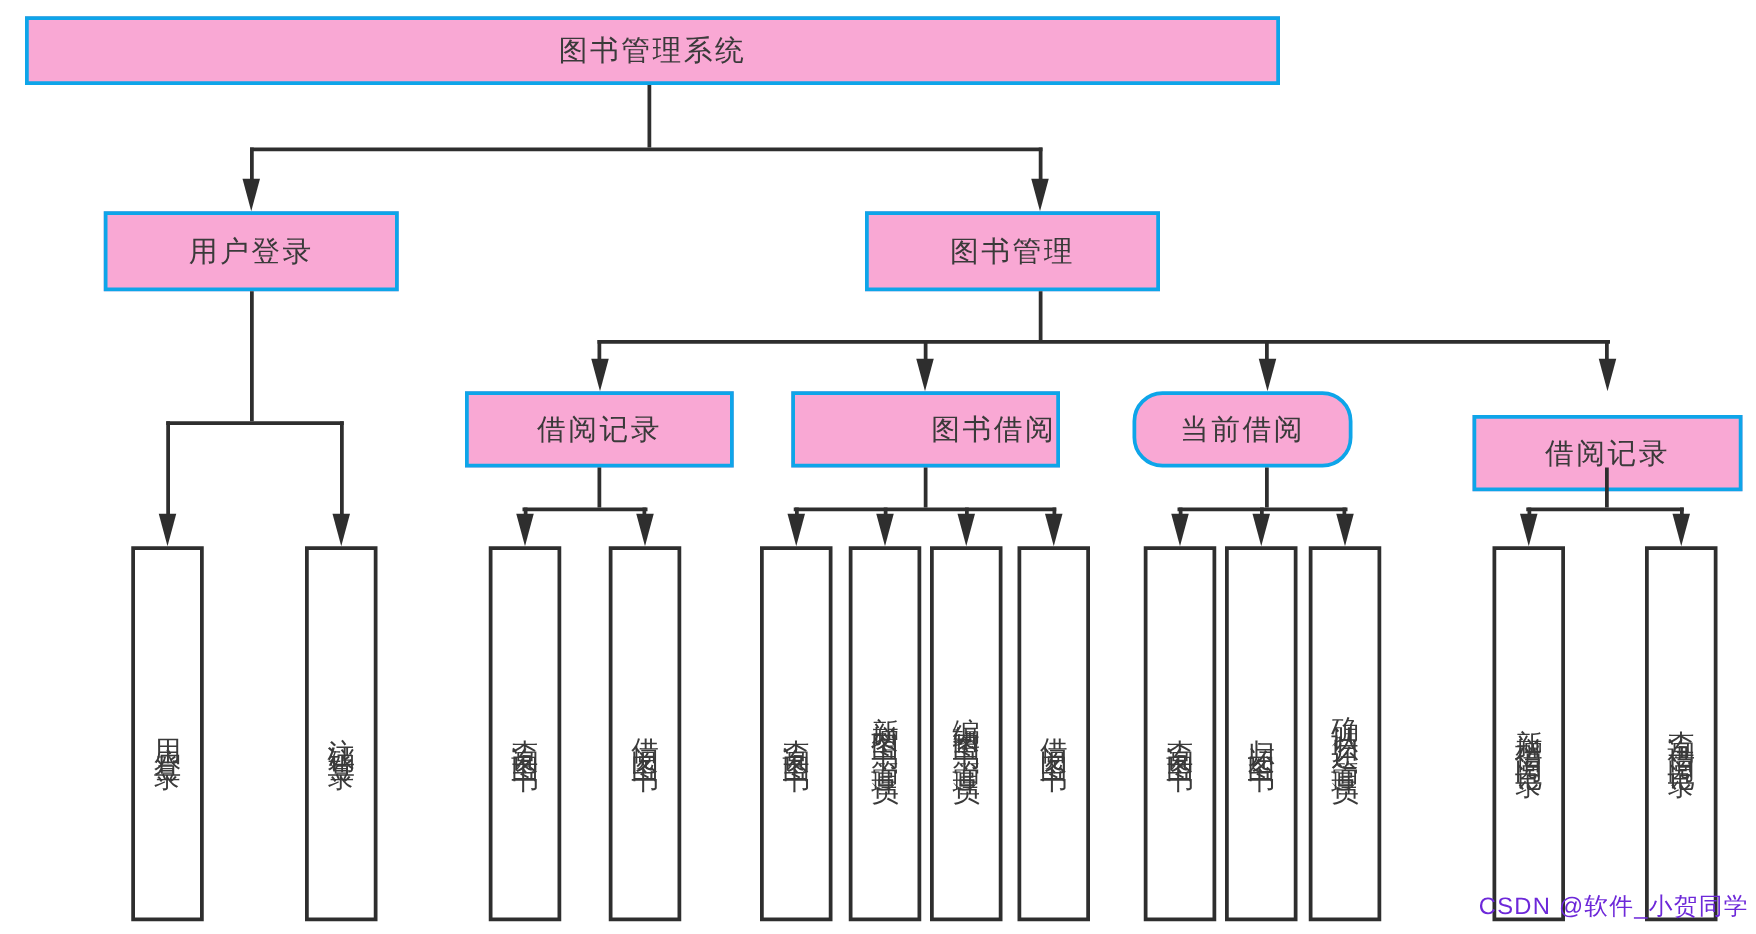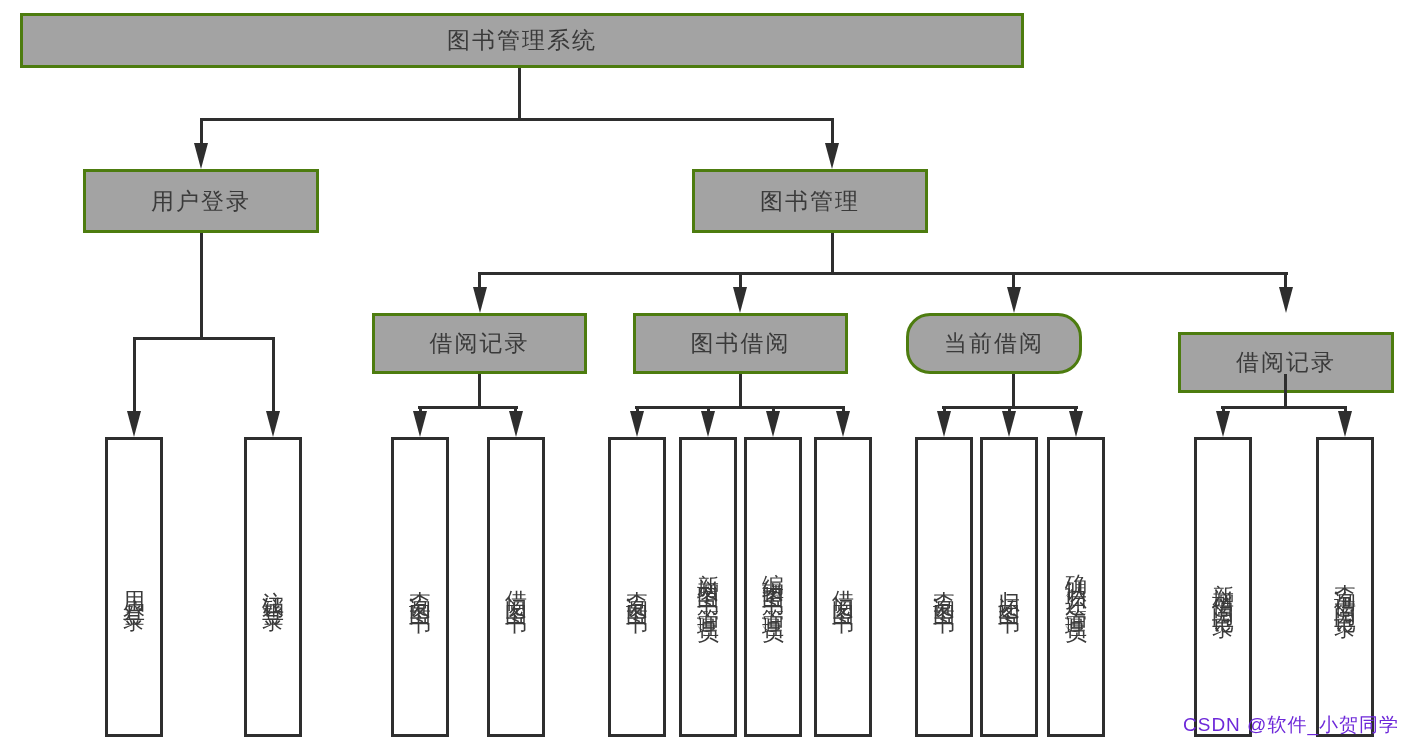--- a/index.html
+++ b/index.html
@@ -1,21 +1,21 @@
 <!DOCTYPE html>
 <html><head>
 <meta charset="utf-8">
 <style>
   html,body{margin:0;padding:0;background:#ffffff;}
   .canvas{
     position:relative;width:1405px;height:747px;background:#ffffff;
     font-family:"Liberation Sans",sans-serif;color:#3a3a3a;overflow:hidden;
   }
   .box{
-    position:absolute;box-sizing:border-box;border:3px solid #4d7c0f;background:#a3a3a3;
+    position:absolute;box-sizing:border-box;border:3px solid #0ea5e9;background:#f9a8d4;
     display:flex;align-items:center;justify-content:center;
     font-size:23px;letter-spacing:2px;white-space:nowrap;
   }
   .vbox{
     position:absolute;box-sizing:border-box;border:3px solid #2e2e2e;background:#ffffff;
     display:flex;align-items:center;justify-content:center;
   }
   .vbox span{
     writing-mode:vertical-rl;text-orientation:mixed;
     font-size:22px;letter-spacing:7px;line-height:1;
@@ -68,21 +68,21 @@
   <div class="line" style="left:1012px;top:272px;width:3px;height:17px;"></div>
   <div class="line" style="left:1284px;top:272px;width:3px;height:17px;"></div>
   <div class="arrow" style="left:473px;top:287px;"></div>
   <div class="arrow" style="left:733px;top:287px;"></div>
   <div class="arrow" style="left:1007px;top:287px;"></div>
   <div class="arrow" style="left:1279px;top:287px;"></div>
 
   <div class="box" style="left:372px;top:313px;width:215px;height:61px;">
     <span>借阅记录</span>
   </div>
-  <div class="box" style="left:633px;top:313px;width:215px;height:61px;">
+  <div class="box" style="left:633px;top:313px;width:215px;height:61px;justify-content:flex-end;">
     <span>图书借阅</span>
   </div>
   <div class="box" style="left:906px;top:313px;width:176px;height:61px;border-radius:24px;">
     <span>当前借阅</span>
   </div>
   <div class="box" style="left:1178px;top:332px;width:216px;height:61px;">
     <span>借阅记录</span>
   </div>
 
   <div class="line" style="left:478px;top:374px;width:3px;height:32px;"></div>

